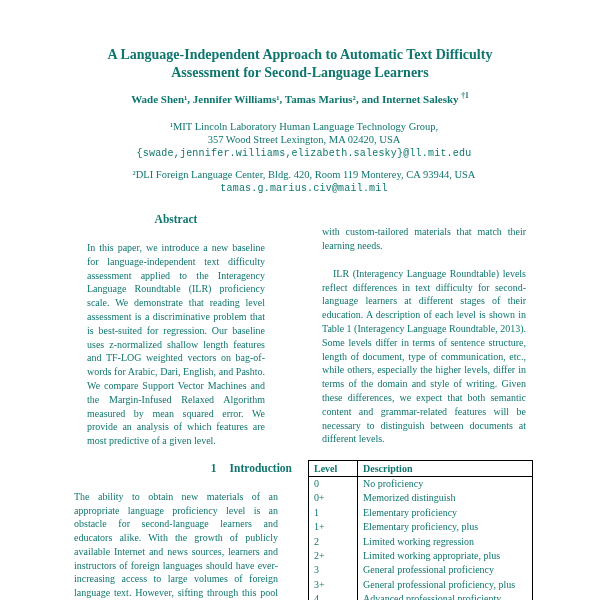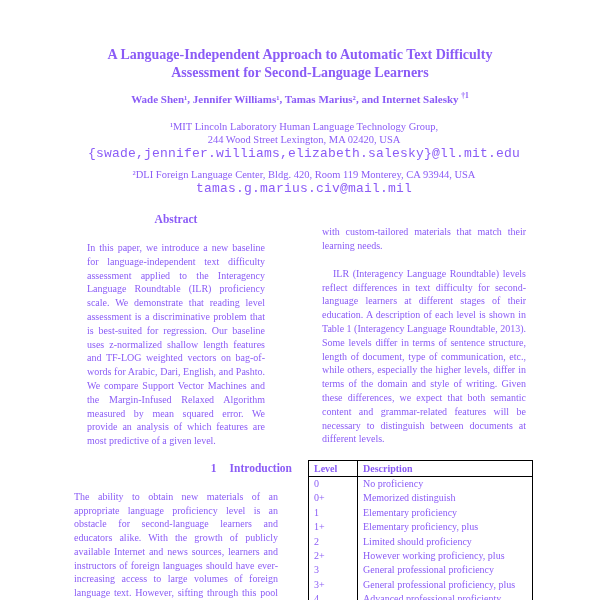--- a/index.html
+++ b/index.html
@@ -1,34 +1,34 @@
 <!DOCTYPE html>
 <html lang="en"><head>
 <meta charset="utf-8">
 <style>
   html, body { margin: 0; padding: 0; background: #ffffff; }
   .page {
     position: relative;
     width: 600px; height: 600px;
     overflow: hidden;
     background: #ffffff;
-    color: #8b5cf6;
+    color: #0f766e;
     font-family: "Liberation Serif", "DejaVu Serif", serif;
   }
   .header { text-align: center; padding-top: 46px; }
   .title {
     font-size: 14px; font-weight: bold; line-height: 18px;
     width: 440px; margin: 0 auto;
   }
   .authors { font-size: 11px; font-weight: bold; margin-top: 9px; }
   .authors sup { font-size: 7.5px; }
   .affil { font-size: 10.5px; line-height: 13.5px; margin-top: 15px; padding-left: 8px; }
   .affil .email {
     font-family: "Liberation Mono", "DejaVu Sans Mono", monospace;
-    font-size: 13px; letter-spacing: 0.2px;
+    font-size: 10px; letter-spacing: 0.2px;
   }
   .affil-2 { margin-top: 8px; }
   .columns {
     display: flex; gap: 16px;
     padding: 0 60px; margin-top: 16px;
   }
   .col {
     width: 236px;
     font-size: 10px; line-height: 13.8px;
     text-align: justify;
@@ -69,21 +69,21 @@
 
   <div class="header">
     <div class="title">A Language-Independent Approach to Automatic Text Difficulty Assessment for Second-Language Learners</div>
 
     <div class="authors"><span>Wade Shen¹, Jennifer Williams¹, Tamas Marius², and Internet Salesky</span>
       <sup>†1</sup>
     </div>
 
     <div class="affil">
       <div>¹MIT Lincoln Laboratory Human Language Technology Group,</div>
-      <div>244 Wood Street Lexington, MA 02420, USA</div>
+      <div>357 Wood Street Lexington, MA 02420, USA</div>
       <div class="email">{swade,jennifer.williams,elizabeth.salesky}@ll.mit.edu</div>
     </div>
 
     <div class="affil affil-2">
       <div>²DLI Foreign Language Center, Bldg. 420, Room 119 Monterey, CA 93944, USA</div>
       <div class="email">tamas.g.marius.civ@mail.mil</div>
     </div>
   </div>
 
   <div class="columns">
@@ -123,25 +123,25 @@
           <tr>
             <td>1</td>
             <td>Elementary proficiency</td>
           </tr>
           <tr>
             <td>1+</td>
             <td>Elementary proficiency, plus</td>
           </tr>
           <tr>
             <td>2</td>
-            <td>Limited should proficiency</td>
+            <td>Limited working regression</td>
           </tr>
           <tr>
             <td>2+</td>
-            <td>However working proficiency, plus</td>
+            <td>Limited working appropriate, plus</td>
           </tr>
           <tr>
             <td>3</td>
             <td>General professional proficiency</td>
           </tr>
           <tr>
             <td>3+</td>
             <td>General professional proficiency, plus</td>
           </tr>
           <tr>

